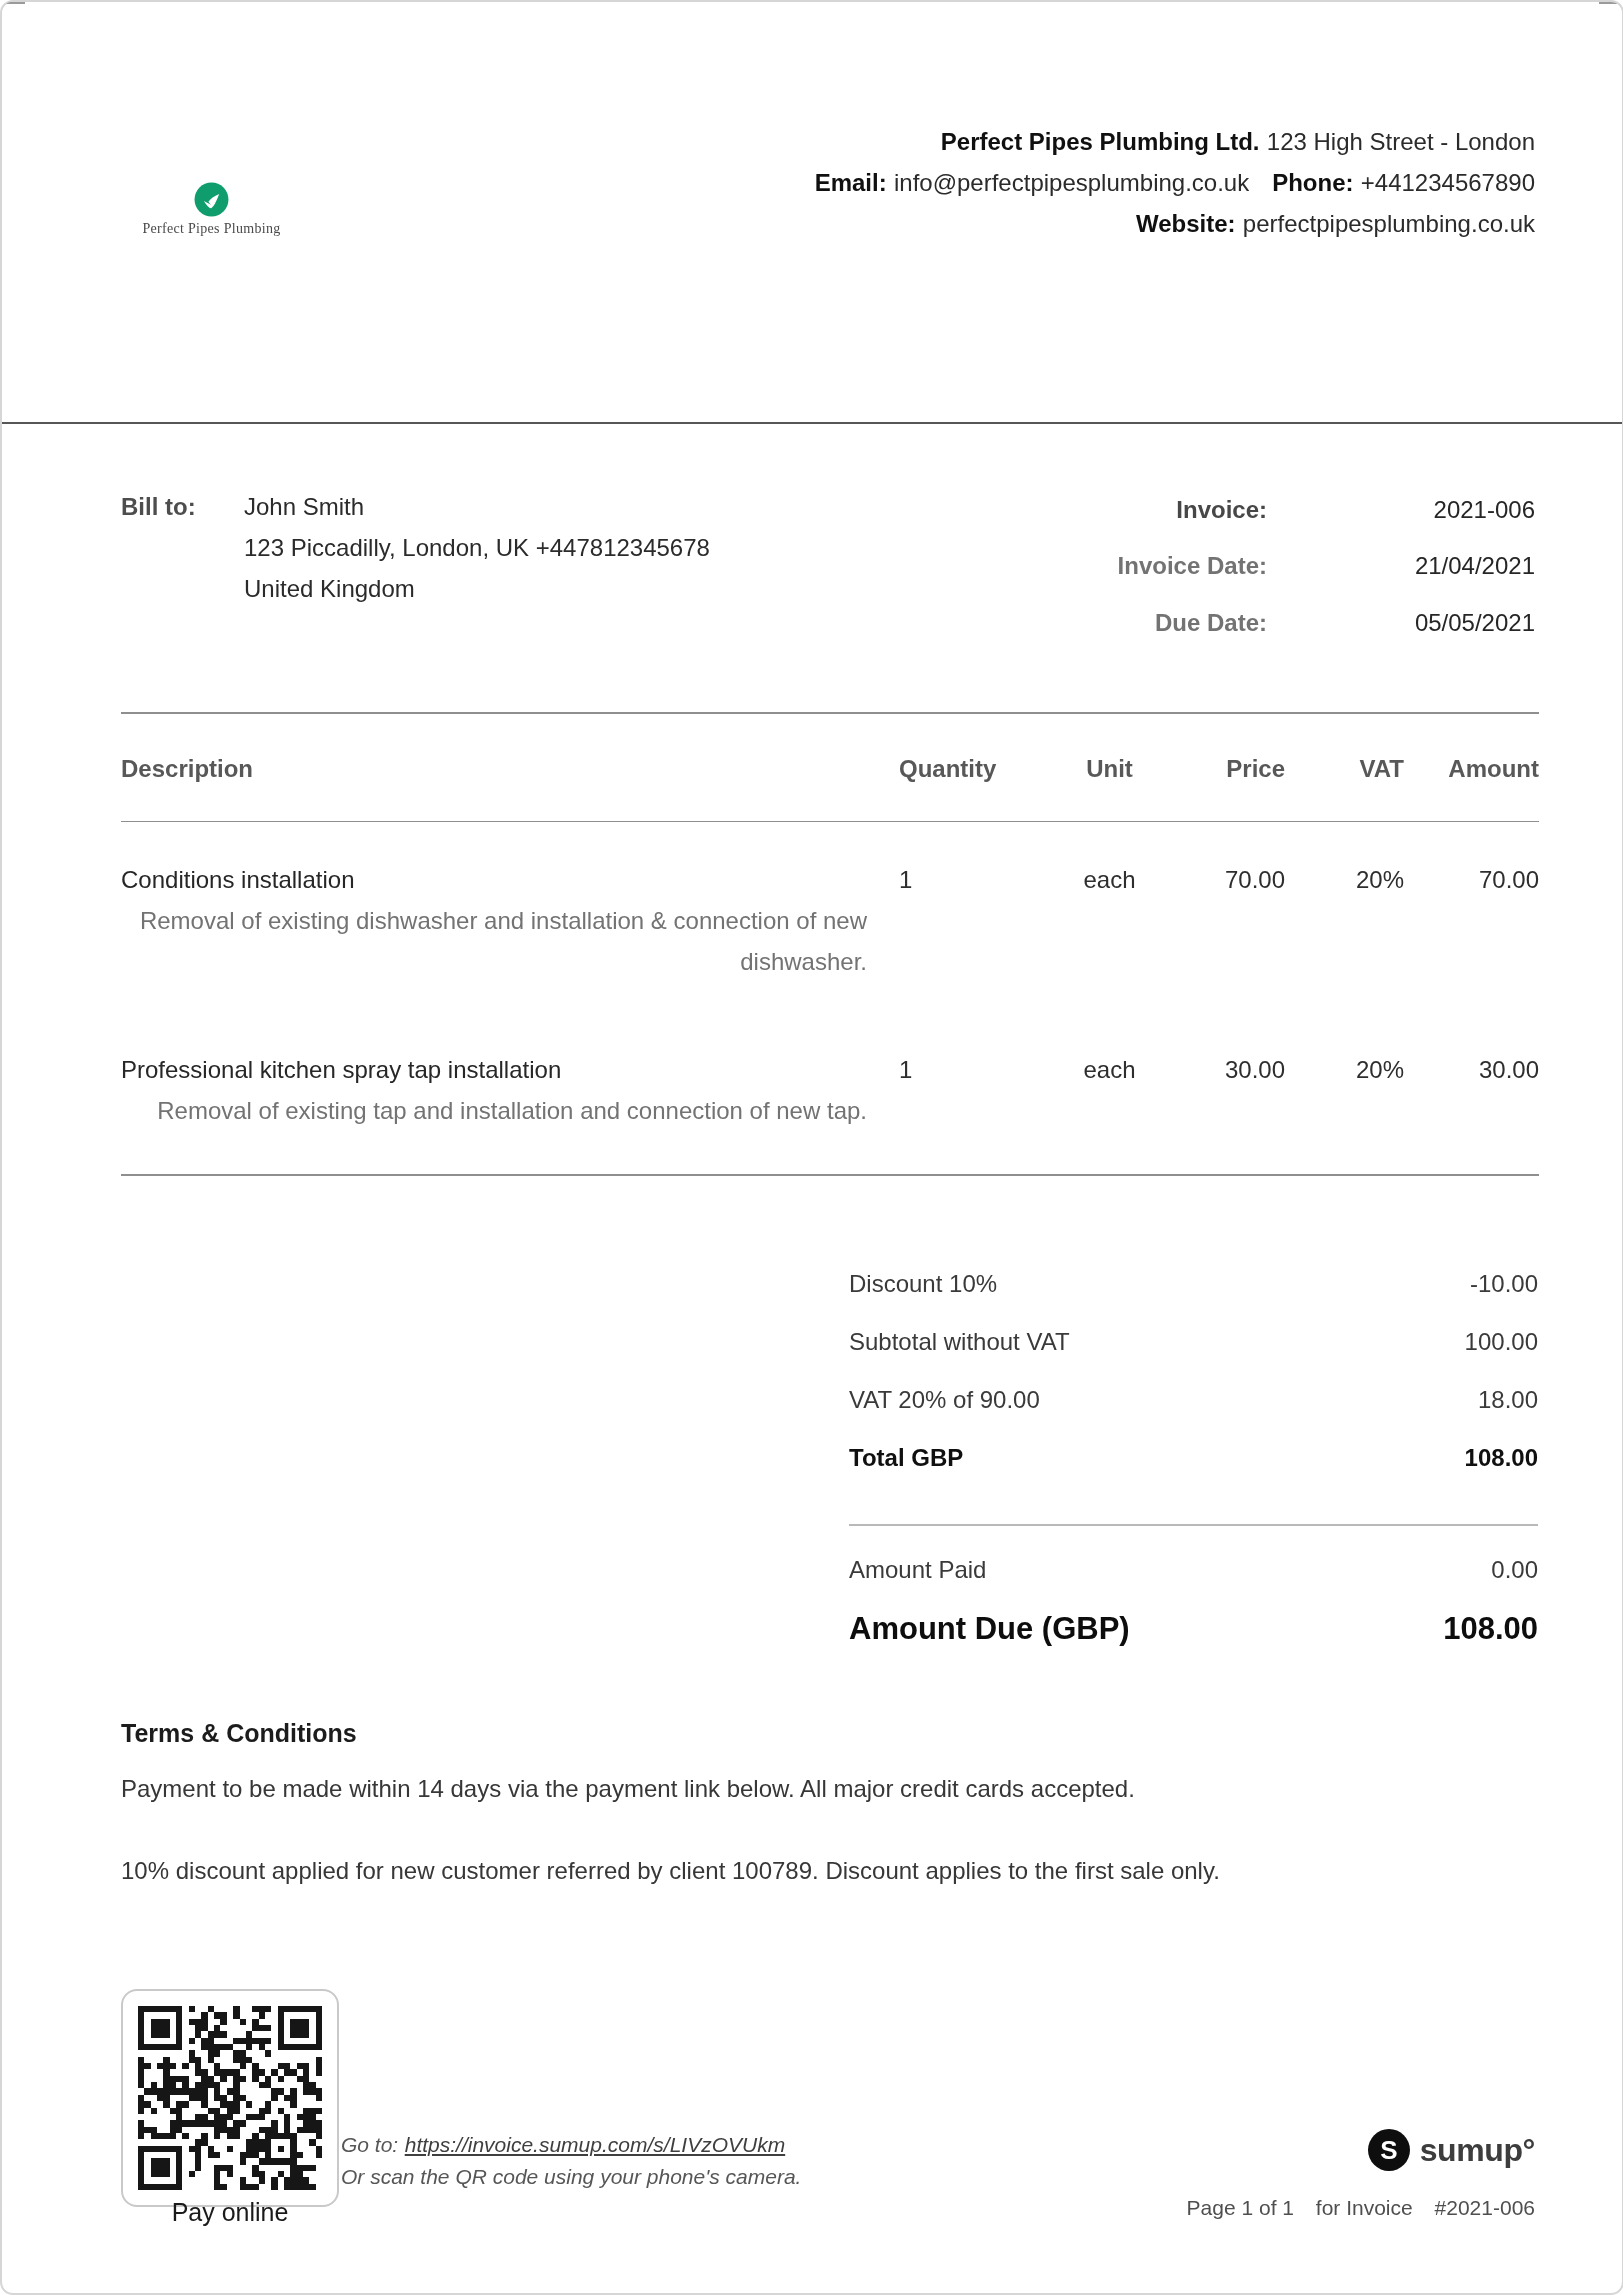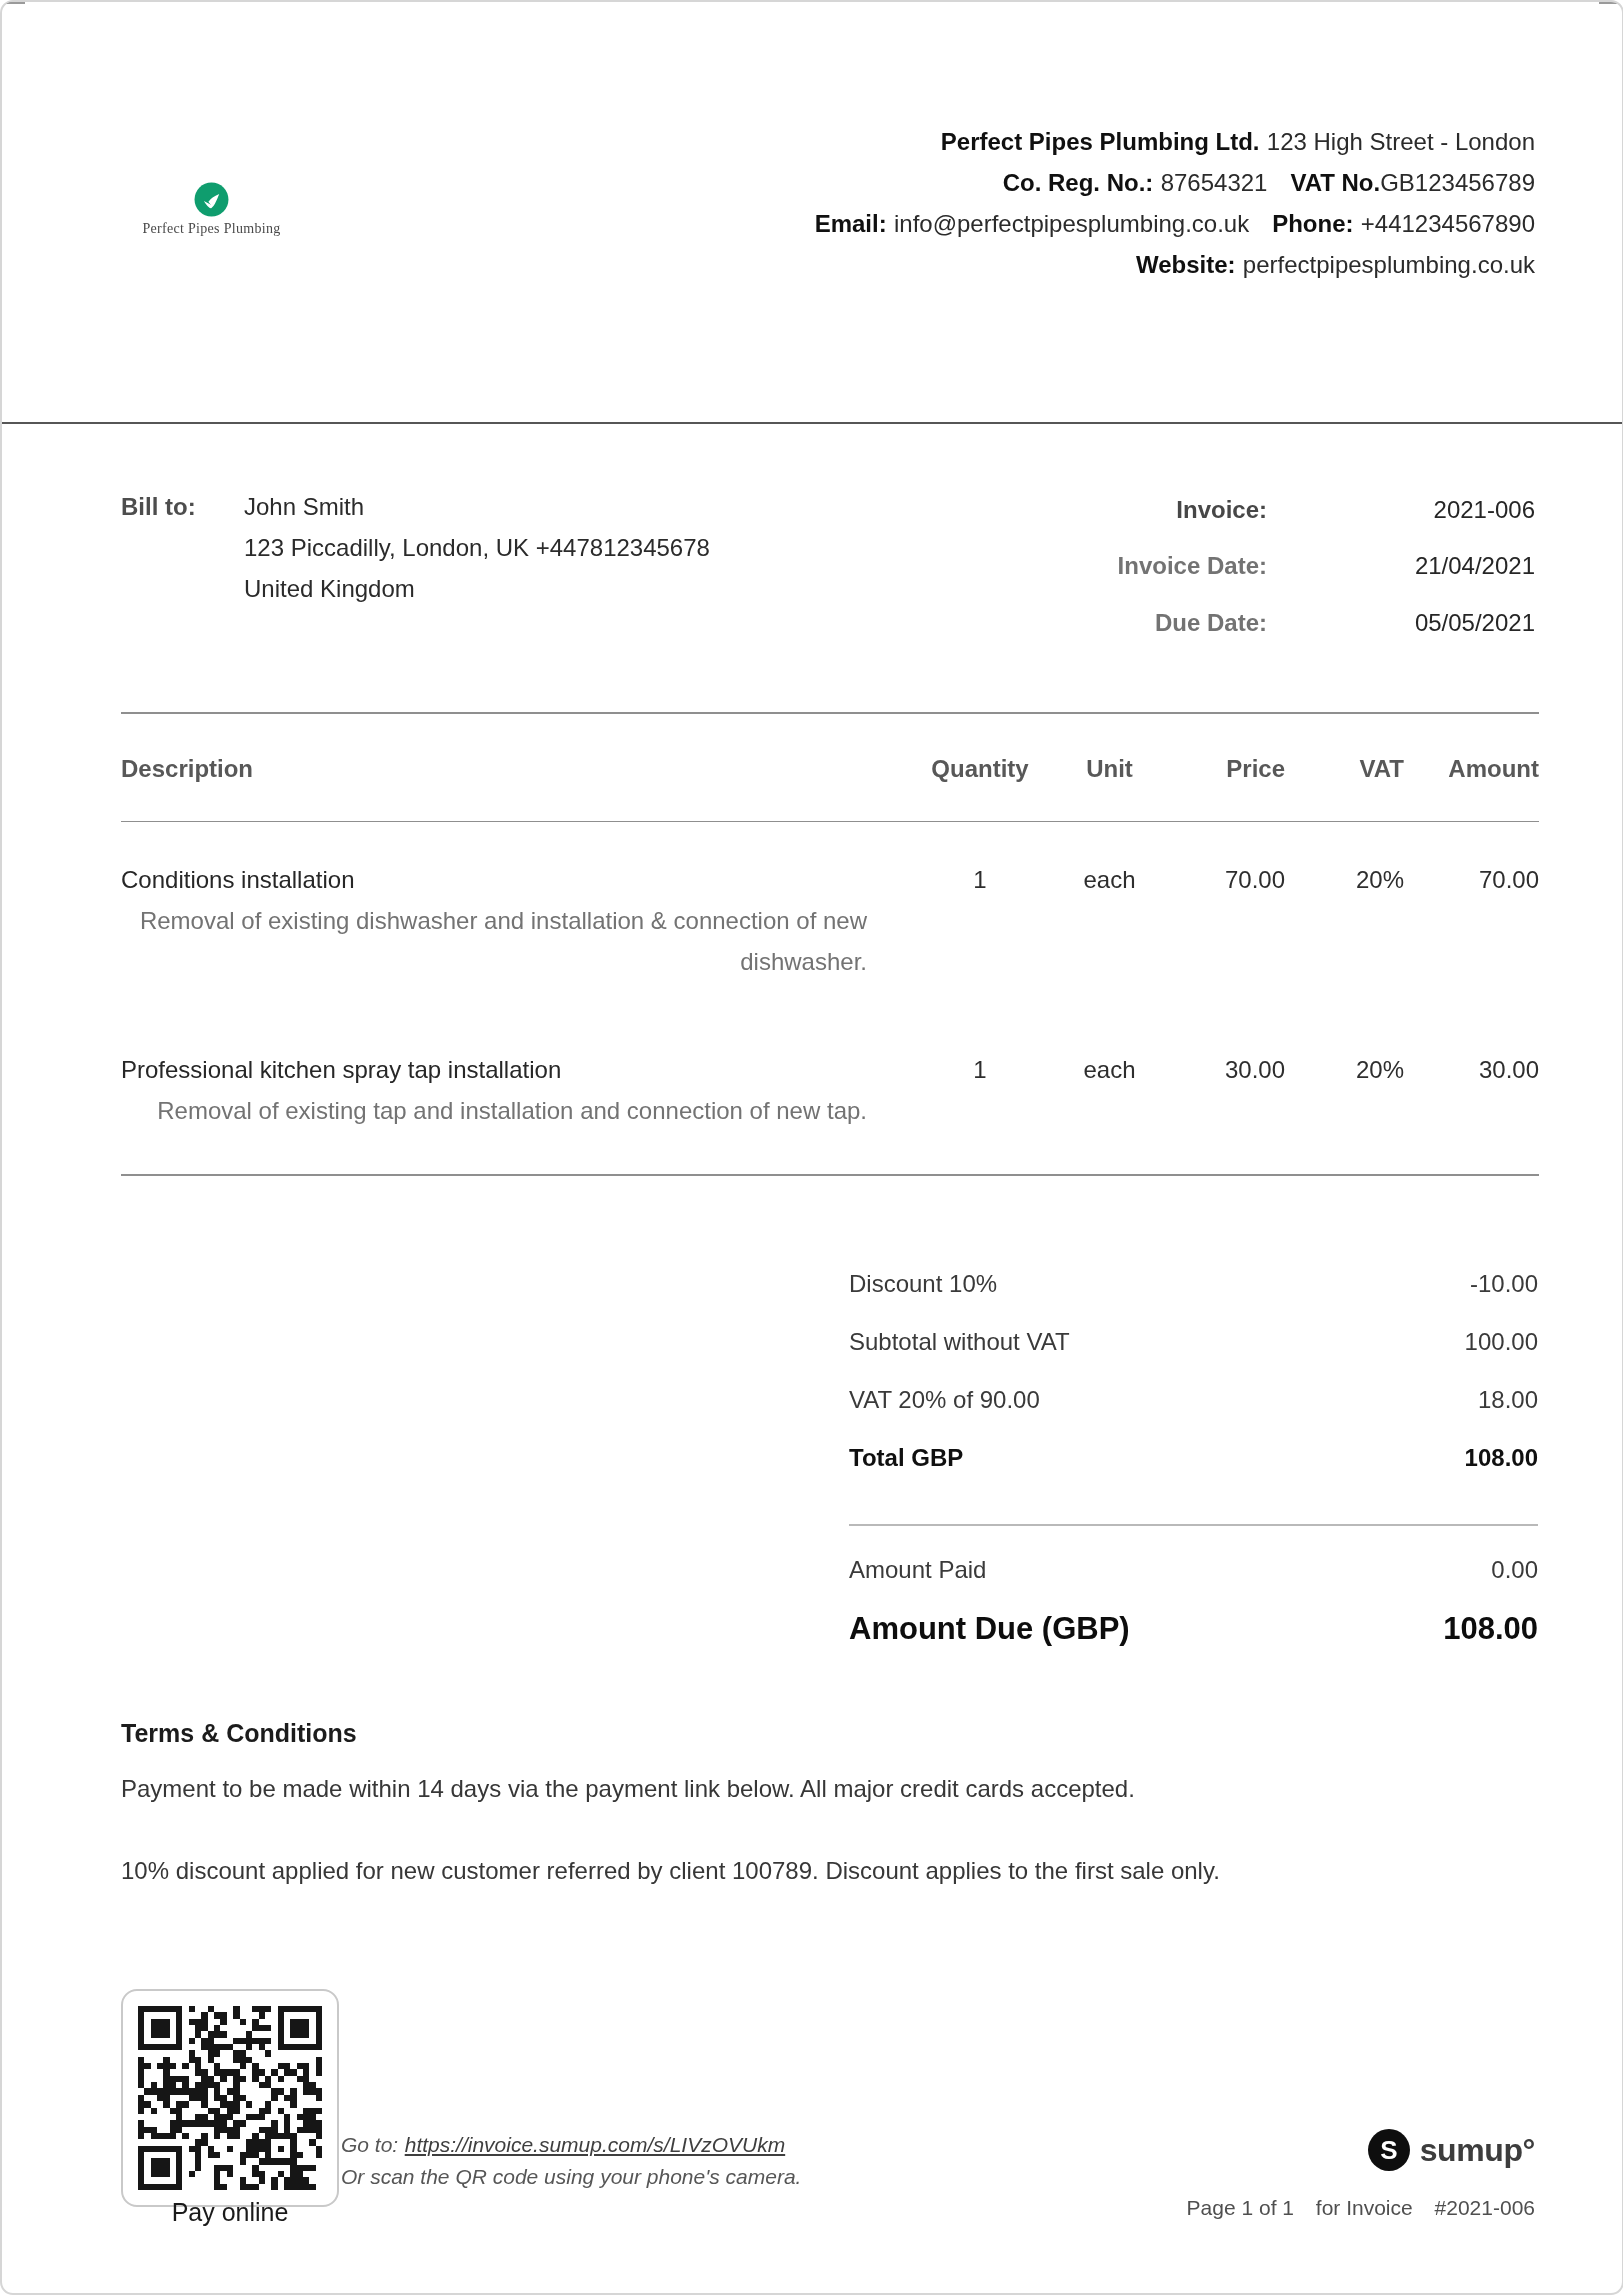--- a/index.html
+++ b/index.html
@@ -48,21 +48,21 @@
   .meta { position:absolute; right:87px; top:487px; font-size:24px; }
   .meta-row { display:grid; grid-template-columns:auto 268px; line-height:41px; margin-bottom:15.4px; }
   .meta-label { font-weight:bold; color:#737373; text-align:right; }
   .meta-row.first .meta-label { color:#474747; }
   .meta-value { text-align:right; color:#262626; }
 
   
   .items { position:absolute; left:119px; top:710px; width:1418px; }
   .items .rule { height:1.6px; background:#8f8f8f; }
   .grid6 { display:grid; grid-template-columns:1fr 162px 97px 127px 119px 135px; align-items:start; }
-  .c-qty  { text-align:center; }
+  .c-qty  { text-align:left; }
   .c-unit { text-align:center; }
   .c-price, .c-vat, .c-amount { text-align:right; }
   .items-head { padding:39px 0 36px; font-size:24px; line-height:32px; font-weight:bold; color:#585858; }
   .item-row { margin-top:37px; font-size:24px; line-height:41px; color:#2e2e2e; }
   .item-row + .item-row { margin-top:67px; }
   .item-title { color:#272727; }
   .item-desc { color:#737373; padding-right:32px;text-align:right; }
   .items-bottom-pad { height:43px; }
 
   
@@ -117,23 +117,20 @@
     <svg viewBox="0 0 48 48" width="37" height="37">
       <circle class="mark-circle" cx="24" cy="24" r="22"></circle>
       <path d="M14 26 q7 11 10 9 q4 -2 10 -18 q-10 4 -14 10 q2 3 4 4" fill="#ffffff"></path>
     </svg>
     <div class="logo-text">Perfect Pipes Plumbing</div>
   </div>
 
   <div class="company-info">
     <div>
       <b>Perfect Pipes Plumbing Ltd.</b><span class="v">123 High Street - London</span>
-    </div>
-    <div>
-      <b>Co. Reg. No.:</b><span class="v">87654321</span><b class="gap">VAT No.</b><span class="v0">GB123456789</span>
     </div>
     <div>
       <b>Email:</b><span class="v">info@perfectpipesplumbing.co.uk</span><b class="gap">Phone:</b><span class="v">+441234567890</span>
     </div>
     <div>
       <b>Website:</b><span class="v">perfectpipesplumbing.co.uk</span>
     </div>
   </div>
 
   <div class="rule-top"></div>

